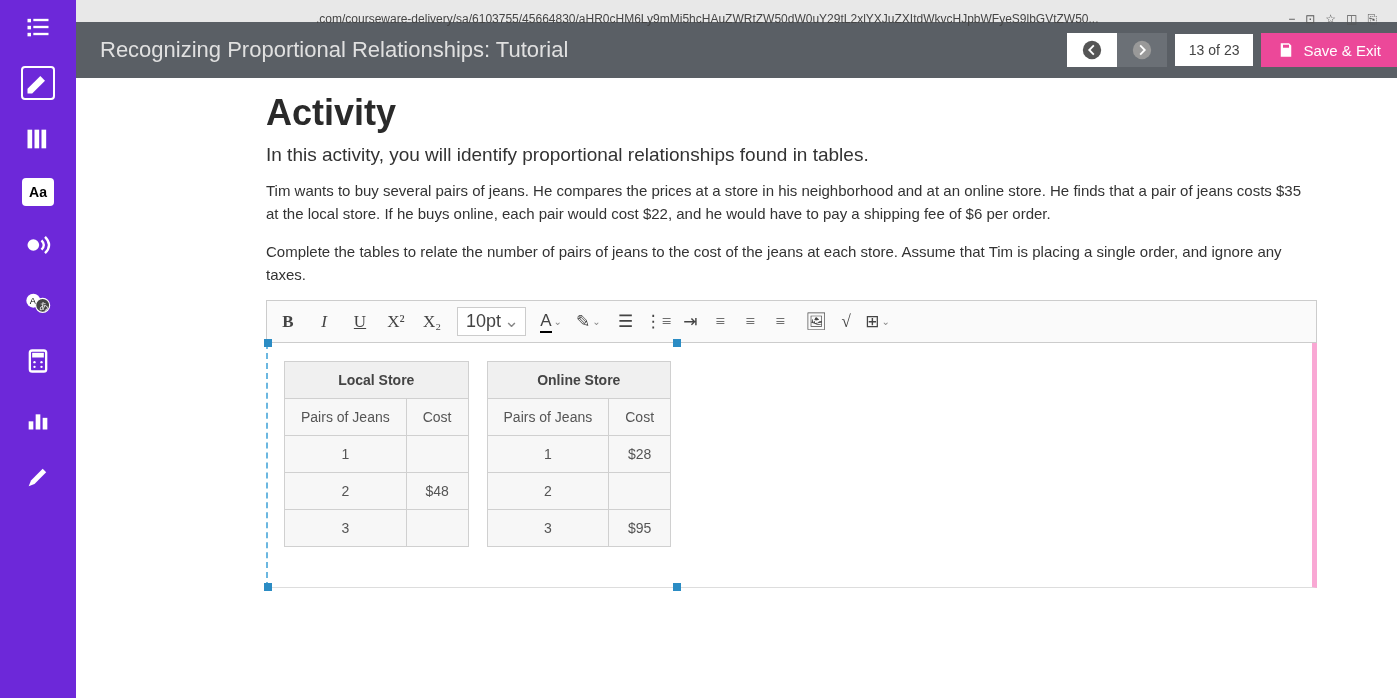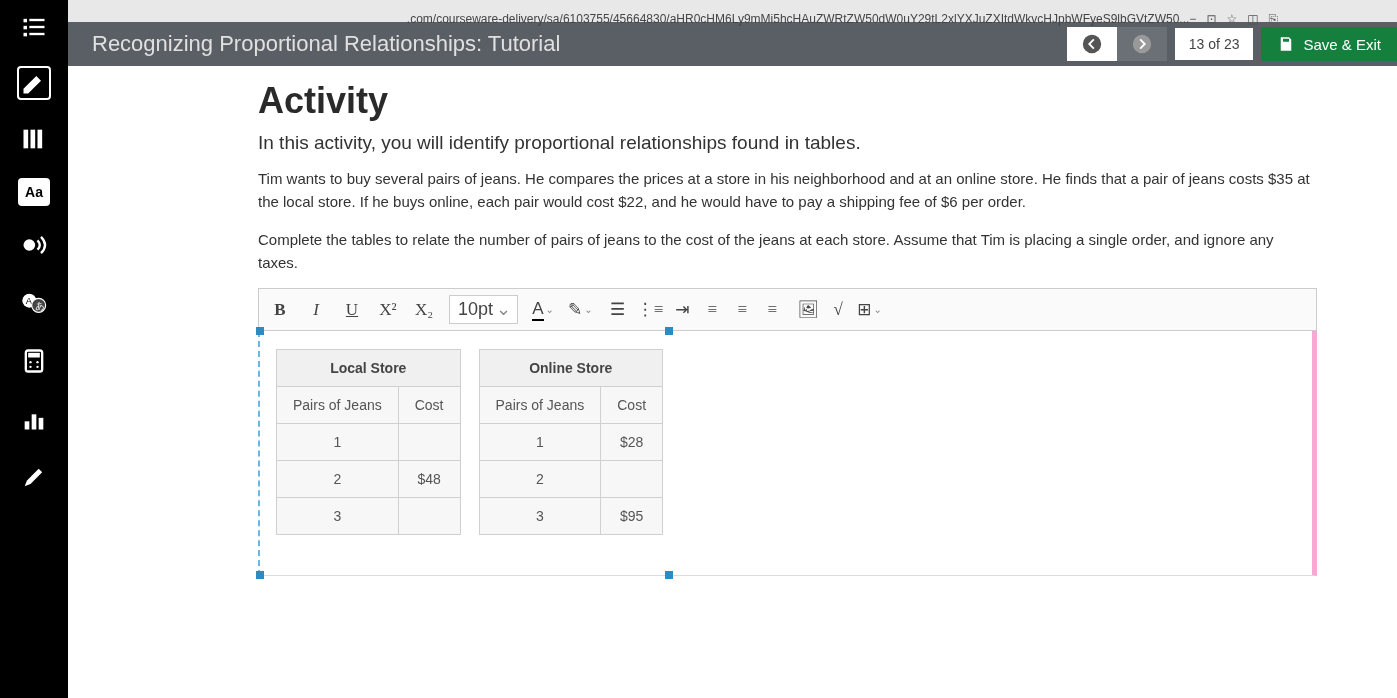--- a/index.html
+++ b/index.html
@@ -1,31 +1,31 @@
 <!DOCTYPE html>
 <html><head>
 <meta charset="utf-8">
 <style>
 * { margin: 0; padding: 0; box-sizing: border-box; font-family: Arial, sans-serif; }
 body { background: #333; width: 1397px; height: 698px; overflow: hidden; display: flex; }
-.sidebar { width: 68px; background: #000000; display: flex; flex-direction: column; align-items: center; padding-top: 8px; gap: 20px; }
+.sidebar { width: 76px; background: #6d28d9; display: flex; flex-direction: column; align-items: center; padding-top: 8px; gap: 20px; }
 .sidebar-item { width: 40px; height: 38px; display: flex; align-items: center; justify-content: center; color: #fff; font-size: 24px; cursor: pointer; }
 .sidebar-item svg { width: 28px; height: 28px; fill: #fff; }
 .sidebar-item.boxed { background: #fff; color: #000; border-radius: 4px; width: 32px; height: 28px; font-size: 14px; font-weight: bold; }
 .main { flex: 1; display: flex; flex-direction: column; background: #5a5f65; }
-.url-bar { height: 22px; background: #e8e8e8; color: #444; font-size: 12px; padding: 16px 20px 0 240px; display: flex; justify-content: center; align-items: center; }
+.url-bar { height: 22px; background: #e8e8e8; color: #444; font-size: 12px; padding: 16px 20px 0 240px; display: flex; justify-content: space-between; align-items: center; }
 .url-bar .right-icons { display: flex; gap: 10px; align-items: center; color: #555; }
-.header { height: 44px; display: flex; align-items: center; padding: 0 0 0 24px; color: #e0e0e0; justify-content: center; }
+.header { height: 56px; display: flex; align-items: center; padding: 0 0 0 24px; color: #e0e0e0; justify-content: center; }
 .header-title { font-size: 22px; font-weight: 300; flex: 1; }
 .nav-group { display: flex; align-items: center; gap: 0; }
 .nav-btn { width: 50px; height: 34px; background: #6b7076; display: flex; align-items: center; justify-content: center; cursor: pointer; }
 .nav-btn.active { background: #fff; }
 .nav-btn svg { width: 22px; height: 22px; }
 .page-ind { background: #fff; color: #444; padding: 8px 14px; font-size: 14px; margin-left: 8px; }
-.save-exit { background: #15803d; color: #fff; padding: 8px 16px; font-size: 15px; display: flex; align-items: center; gap: 8px; margin-left: 8px; cursor: pointer; }
+.save-exit { background: #ec4899; color: #fff; padding: 8px 16px; font-size: 15px; display: flex; align-items: center; gap: 8px; margin-left: 8px; cursor: pointer; }
 .save-exit svg { width: 18px; height: 18px; fill: #fff; }
 .content { flex: 1; background: #fff; margin: 0 0 0 0; padding: 14px 80px 20px 190px; color: #333; overflow: hidden; }
 .activity-title { font-size: 36px; font-weight: bold; color: #2a2a2a; margin-bottom: 10px; }
 .intro { font-size: 19px; color: #333; margin-bottom: 14px; }
 .scenario { font-size: 15px; color: #333; margin-bottom: 16px; line-height: 1.5; }
 .part-title { font-size: 16px; font-weight: bold; color: #2a2a2a; margin-bottom: 8px; }
 .part-text { font-size: 15px; color: #333; margin-bottom: 14px; line-height: 1.5; }
 .toolbar { border: 1px solid #ccc; padding: 6px 10px; display: flex; align-items: center; gap: 14px; background: #fafafa; }
 .tb-btn { font-size: 17px; color: #444; cursor: pointer; display: flex; align-items: center; justify-content: center; min-width: 22px; height: 24px; font-family: Georgia, serif; }
 .tb-sel { font-size: 18px; color: #444; border: 1px solid #ccc; padding: 3px 24px 3px 8px; background: #fff; position: relative; }

